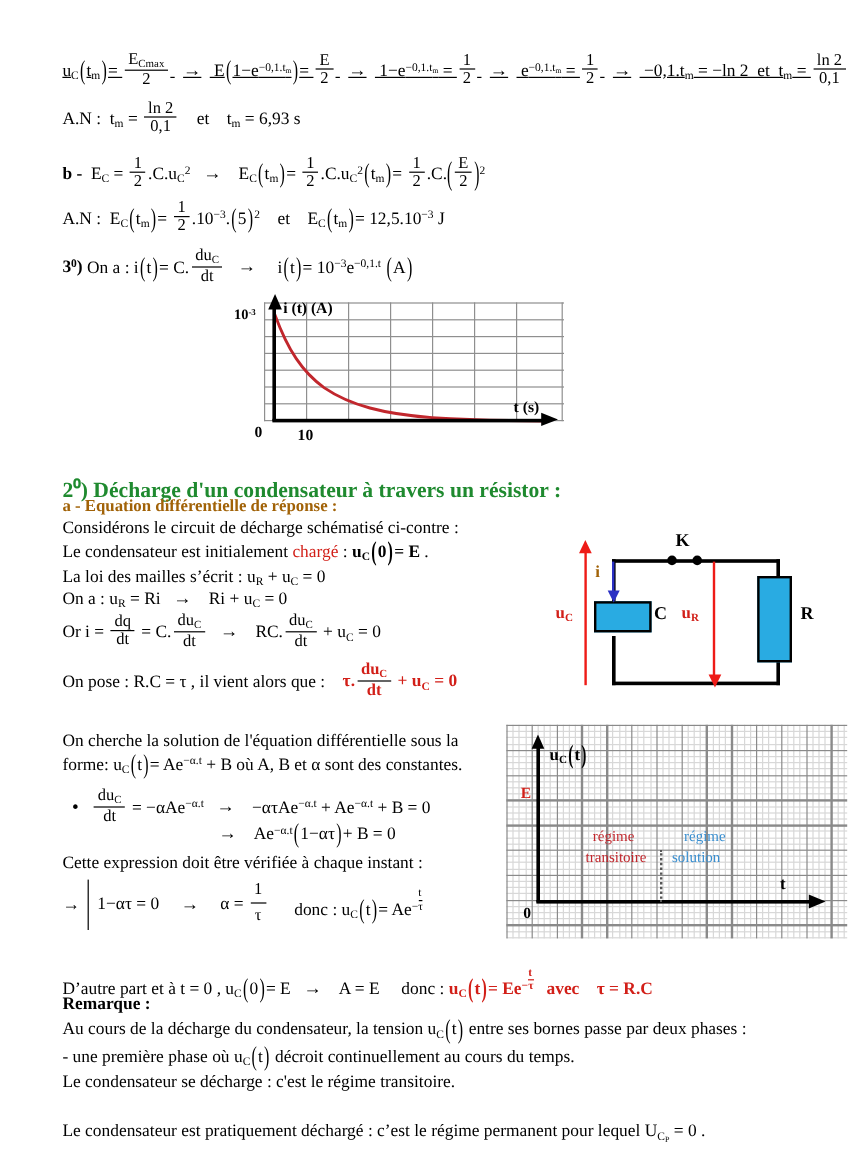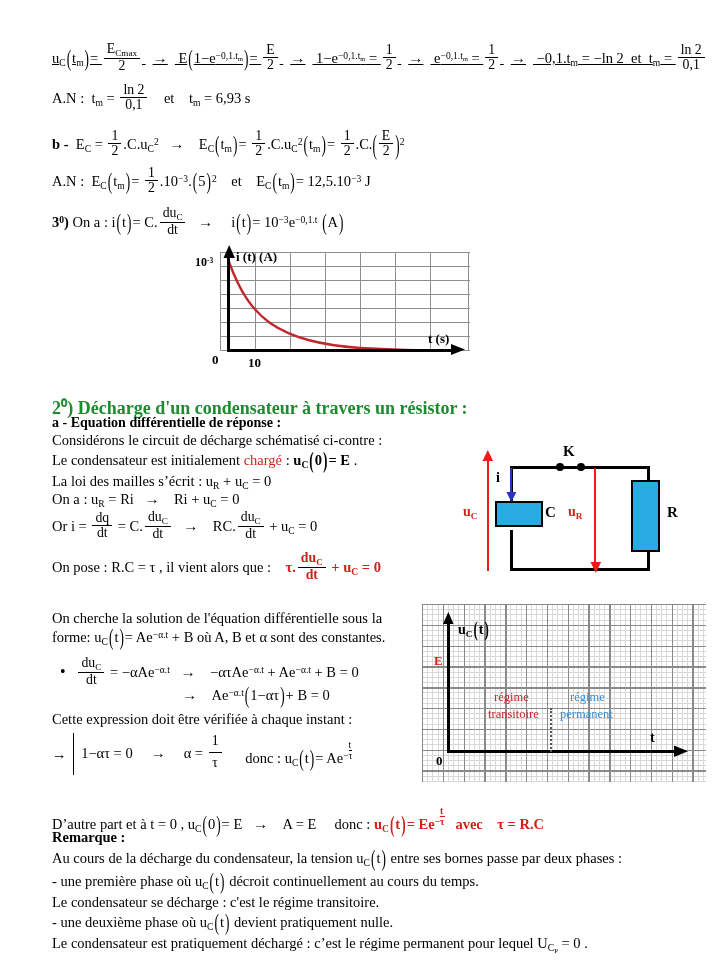--- a/index.html
+++ b/index.html
@@ -11,21 +11,21 @@
   .page{position:absolute; left:0; top:0; width:720px; height:966px;}
 
   
   .ln{position:absolute; white-space:nowrap; font-size:14.5px; line-height:1.05;}
   .mi{font-style:normal;}
   sub{font-size:.66em; vertical-align:-.28em;}
   sup{font-size:.66em; vertical-align:.45em;}
   .bold{font-weight:bold;}
   .red{color:#d21f18;}
   .green{color:#1f8a2f;}
-  .blue{color:#000000;}
+  .blue{color:#a16207;}
 
   
   .fr{display:inline-block; vertical-align:middle; text-align:center; margin:0 2px;
       position:relative; top:-0.15em;}
   .fr > .nu{display:block; padding:0 3px; font-size:.95em;}
   .fr > .de{display:block; padding:0 3px; border-top:1.1px solid #000; font-size:.95em;}
 
   
   .bp{display:inline-block; transform:scaleY(1.7); transform-origin:center;
       font-size:.92em; margin:0 1px;}
@@ -347,39 +347,36 @@
 
     
     <span class="txt bold" style="left:36px; top:18px; font-size:14px;">u<sub>C</sub><span class="bp">(</span>t<span class="bp">)</span></span>
     <span class="txt bold red" style="left:12px; top:49px; font-size:13px;">E</span>
     <span class="txt bold" style="left:14px; top:149px; font-size:13px;">0</span>
     <span class="txt bold" style="left:228px; top:126px; font-size:14px;">t</span>
 
     <span class="txt" style="left:72px; top:86px; color:#c1272d;">régime</span>
     <span class="txt" style="left:66px; top:103px; color:#c1272d;">transitoire</span>
     <span class="txt" style="left:148px; top:86px; color:#3a8fd0;">régime</span>
-    <span class="txt" style="left:138px; top:103px; color:#3a8fd0;">permanent</span>
+    <span class="txt" style="left:138px; top:103px; color:#3a8fd0;">solution</span>
   </div>
 
   <div class="ln" style="left:52px; top:806px;">
     D’autre part et à t = 0 , u<sub>C</sub><span class="bp">(</span>0<span class="bp">)</span>= E
     <span class="arr">→</span> &nbsp;A = E &nbsp;&nbsp;&nbsp; donc :
     <span class="bold red">u<sub>C</sub><span class="bp">(</span>t<span class="bp">)</span>= Ee<sup>−<span style="display:inline-block;"><span style="display:block;border-bottom:1px solid #d21f18;">t</span><span style="display:block;">τ</span></span></sup></span>
     &nbsp;&nbsp;<span class="bold red">avec</span> &nbsp;&nbsp; <span class="bold red">τ = R.C</span>
   </div>
 
   <div class="ln bold" style="left:52px; top:830px; font-size:14.5px;">Remarque :</div>
 
   <div class="ln" style="left:52px; top:851px;">
     Au cours de la décharge du condensateur, la tension  u<sub>C</sub><span class="bp">(</span>t<span class="bp">)</span> entre ses bornes passe par deux phases :
   </div>
   <div class="ln" style="left:52px; top:874px;">
     -  une première phase où  u<sub>C</sub><span class="bp">(</span>t<span class="bp">)</span> décroit continuellement au cours du temps.
   </div>
   <div class="ln" style="left:52px; top:895px;">Le condensateur se décharge : c'est le régime transitoire.</div>
-  <div class="ln" style="left:52px; top:915px;">
-    -  une deuxième phase où  u<sub>C</sub><span class="bp">(</span>t<span class="bp">)</span> devient pratiquement nulle.
-  </div>
   <div class="ln" style="left:52px; top:936px;">
     Le condensateur est pratiquement déchargé : c’est le régime permanent pour lequel  U<sub>C<sub style="font-size:.7em;">P</sub></sub> = 0 .
   </div>
 
 </div>
 
 </body></html>

